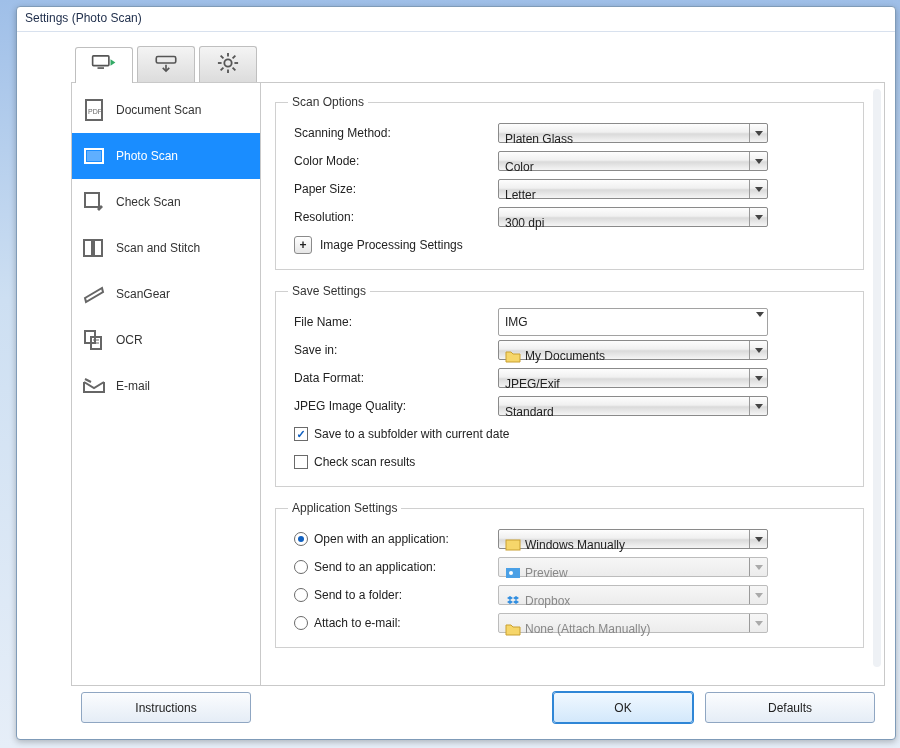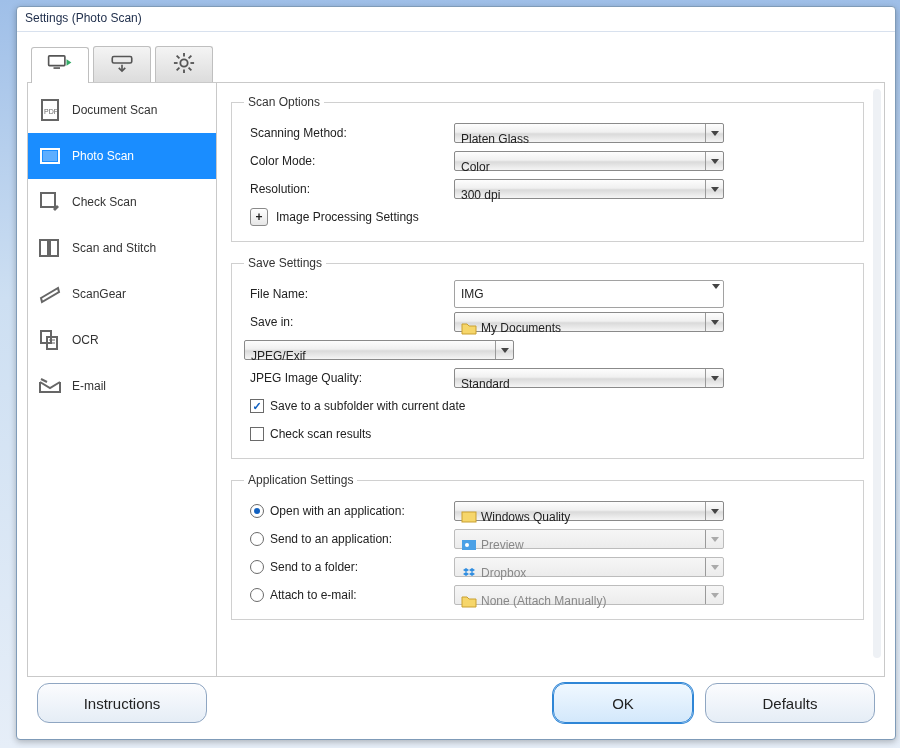--- a/index.html
+++ b/index.html
@@ -7,21 +7,21 @@
   body { background: linear-gradient(180deg,#9fbfe8 0%, #cddff2 40%, #e6eef8 100%); width: 900px; height: 748px; overflow: hidden; }
 
   .window {
     position: absolute; left: 16px; top: 6px; width: 880px; height: 734px;
     background: #fff; border: 1px solid #7f9bb8; border-radius: 4px;
     box-shadow: 0 2px 6px rgba(0,0,0,0.25);
     display: flex; flex-direction: column;
   }
   .titlebar { padding: 4px 8px 6px 8px; font-size: 12px; color: #1e2d4a; border-bottom: 1px solid #d8e1ee; }
 
-  .body { flex: 1; padding: 10px 10px 6px 10px; display: flex; flex-direction: column; gap: 0; }
+  .body { flex: 1; padding: 10px 10px 6px 10px; display: flex; flex-direction: column; gap: 0; margin-left: 44px; }
 
   
   .toptabs { display: flex; gap: 4px; padding: 4px 4px 0 4px; border-bottom: 1px solid #c9c9c9; }
   .toptab {
     width: 58px; height: 36px; border: 1px solid #bfbfbf; border-bottom: none;
     background: linear-gradient(#f4f4f4,#dcdcdc);
     display: flex; align-items: center; justify-content: center;
     border-top-left-radius: 3px; border-top-right-radius: 3px;
     cursor: pointer;
   }
@@ -85,24 +85,24 @@
   .cb, .rb { width: 14px; height: 14px; border: 1px solid #6a6a6a; background:#fff; display:inline-flex; align-items:center; justify-content:center; }
   .rb { border-radius: 50%; }
   .cb.checked::after{ content:"✓"; color:#1060c0; font-size:11px; font-weight:bold; line-height:1;}
   .rb.checked::after{ content:""; width:6px; height:6px; border-radius:50%; background:#1060c0;}
   .opt { display:flex; align-items:center; gap:6px; padding-left:6px;}
 
   
   .footer { display:flex; gap:12px; padding:6px 10px 10px 10px; align-items:center; }
   .spacer { flex:1; }
   .btn {
-    height: 40px; border: 1px solid #8fa6c2; border-radius: 12px;
+    height: 31px; border: 1px solid #8fa6c2; border-radius: 3px;
     background: linear-gradient(#fbfcfe,#e5edf6);
     display:flex; align-items:center; justify-content:center; cursor:pointer;
-    font-size:15px; color:#222;
+    font-size:12px; color:#222;
   }
   .btn.wide { width: 170px; }
   .btn.ok { width:140px; border-color:#2f86d6; box-shadow:0 0 0 1px #2f86d6; background:linear-gradient(#f0f8ff,#d3e8fb);}
 </style>
 </head>
 <body>
 
 <div class="window">
   <div class="titlebar">Settings (Photo Scan)</div>
 
@@ -228,20 +228,27 @@
               </div>
           </div>
           <div class="row">
             <div class="lbl">Color Mode:</div>
             <div class="select">
                 <span>Color</span>
                 <span class="arrow"></span>
               </div>
           </div>
           <div class="row">
+            <div class="lbl">Paper Size:</div>
+            <div class="select">
+                <span>Letter</span>
+                <span class="arrow"></span>
+              </div>
+          </div>
+          <div class="row">
             <div class="lbl">Resolution:</div>
             <div class="select">
                 <span>300 dpi</span>
                 <span class="arrow"></span>
               </div>
           </div>
           <div class="row" style="gap:8px; padding-left:6px;">
             <div class="expand-btn">
                 <span>+</span>
               </div>
@@ -264,20 +271,21 @@
               <span class="picon">
                   <svg viewBox="0 0 16 16">
                     <path d="M1 4 L6 4 L8 6 L15 6 L15 14 L1 14 Z" fill="#f6d66a" stroke="#c9a030"></path>
                   </svg>
                 </span>
               <span>My Documents</span>
                 <span class="arrow"></span>
             </div>
           </div>
           <div class="row">
+            <div class="lbl">Data Format:</div>
             <div class="select">
                 <span>JPEG/Exif</span>
                 <span class="arrow"></span>
               </div>
           </div>
           <div class="row">
             <div class="lbl">JPEG Image Quality:</div>
             <div class="select">
                 <span>Standard</span>
                 <span class="arrow"></span>
@@ -299,21 +307,21 @@
             <div class="lbl opt">
                 <span class="rb checked"></span>
                 <span>Open with an application:</span>
               </div>
             <div class="select">
               <span class="picon">
                   <svg viewBox="0 0 16 16">
                     <rect x="1" y="3" width="14" height="10" fill="#f6d66a" stroke="#c9a030"></rect>
                   </svg>
                 </span>
-              <span>Windows Quality</span>
+              <span>Windows Manually</span>
                 <span class="arrow"></span>
             </div>
           </div>
           <div class="row">
             <div class="lbl opt">
                 <span class="rb"></span>
                 <span>Send to an application:</span>
               </div>
             <div class="select dis">
               <span class="picon">

